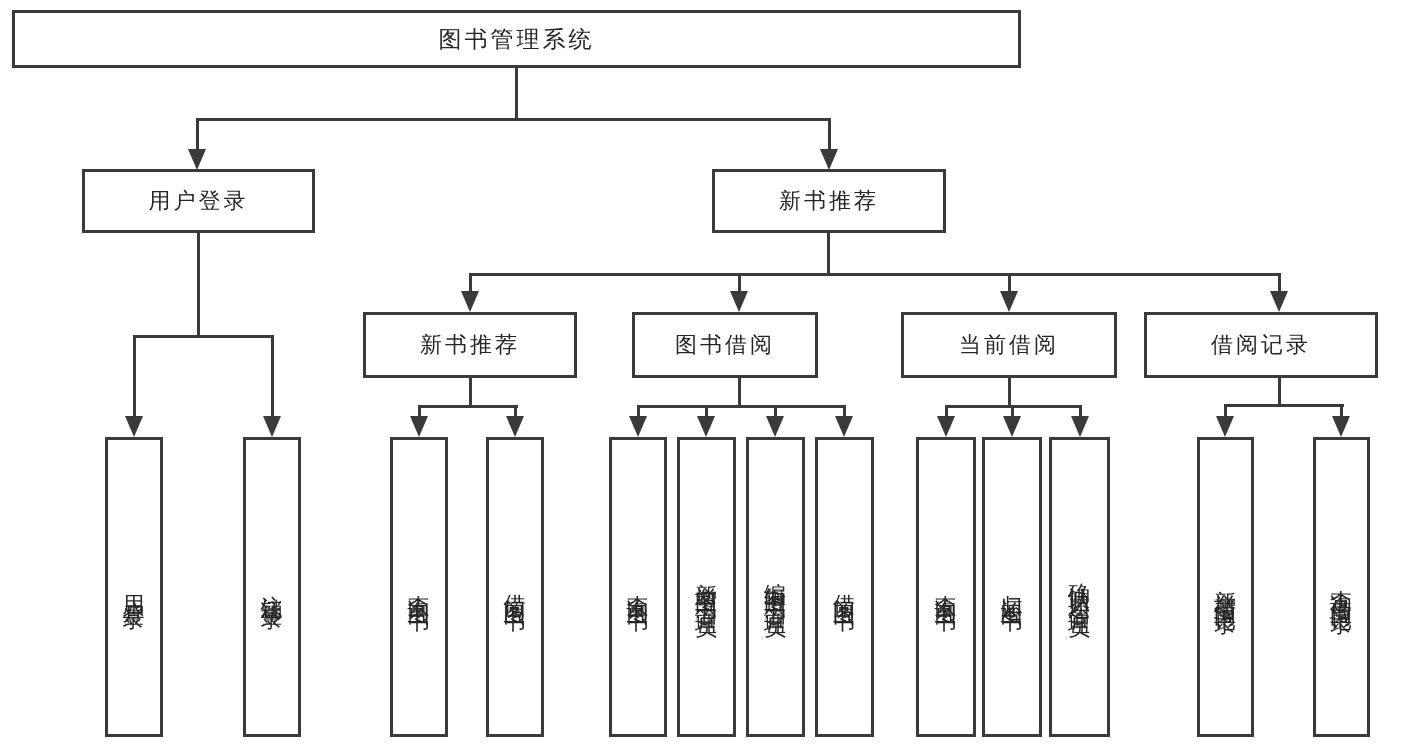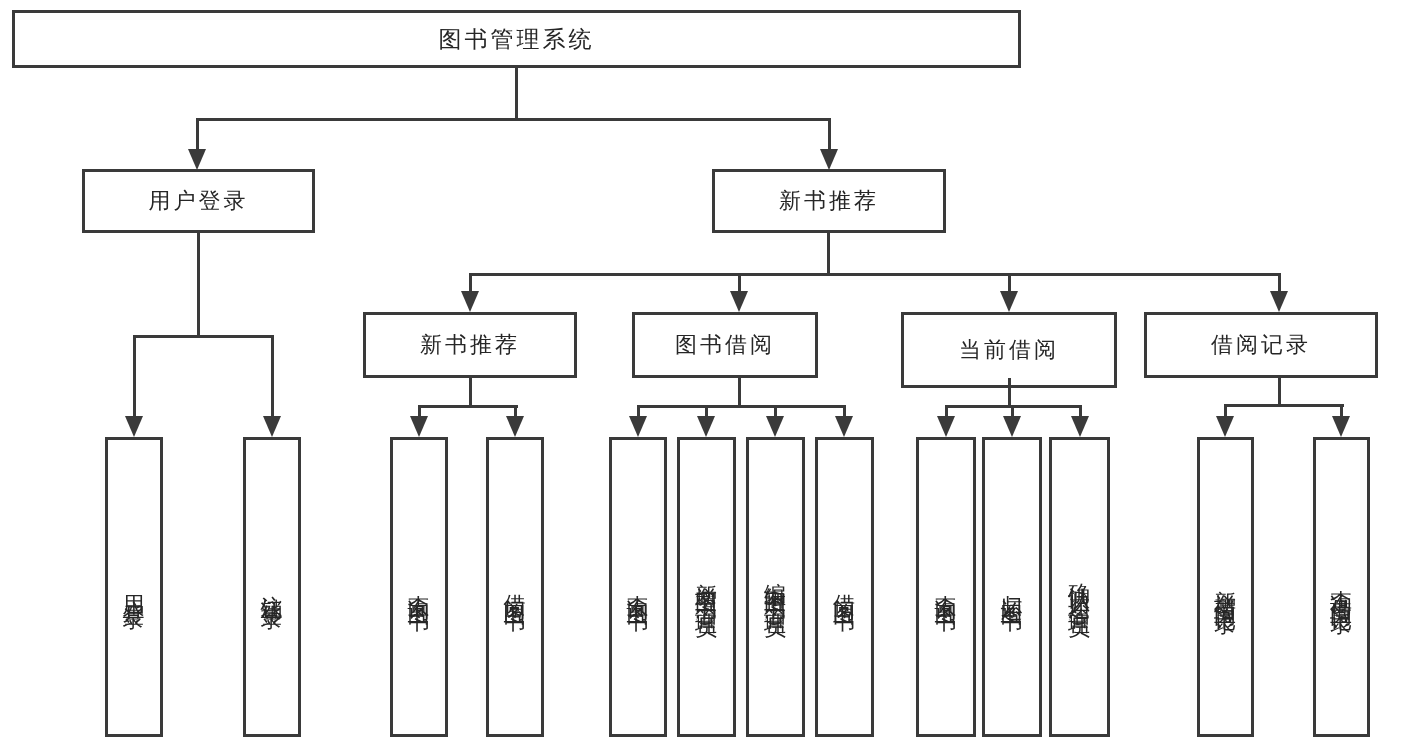--- a/index.html
+++ b/index.html
@@ -70,21 +70,21 @@
   <div class="ahead" style="left:1000px;top:291px"></div>
   <div class="vline" style="left:1278px;top:273px;height:20px"></div>
   <div class="ahead" style="left:1270px;top:291px"></div>
 
   <div class="box" style="left:363px;top:312px;width:214px;height:66px">
     <span class="hlabel">新书推荐</span>
   </div>
   <div class="box" style="left:632px;top:312px;width:186px;height:66px">
     <span class="hlabel">图书借阅</span>
   </div>
-  <div class="box" style="left:901px;top:312px;width:216px;height:76px">
+  <div class="box" style="left:901px;top:312px;width:216px;height:66px">
     <span class="hlabel">当前借阅</span>
   </div>
   <div class="box" style="left:1144px;top:312px;width:234px;height:66px">
     <span class="hlabel">借阅记录</span>
   </div>
 
   <div class="vline" style="left:469px;top:378px;height:30px"></div>
   <div class="hline" style="left:418px;top:405px;width:100px"></div>
   <div class="vline" style="left:418px;top:405px;height:14px"></div>
   <div class="ahead" style="left:410px;top:416px"></div>

